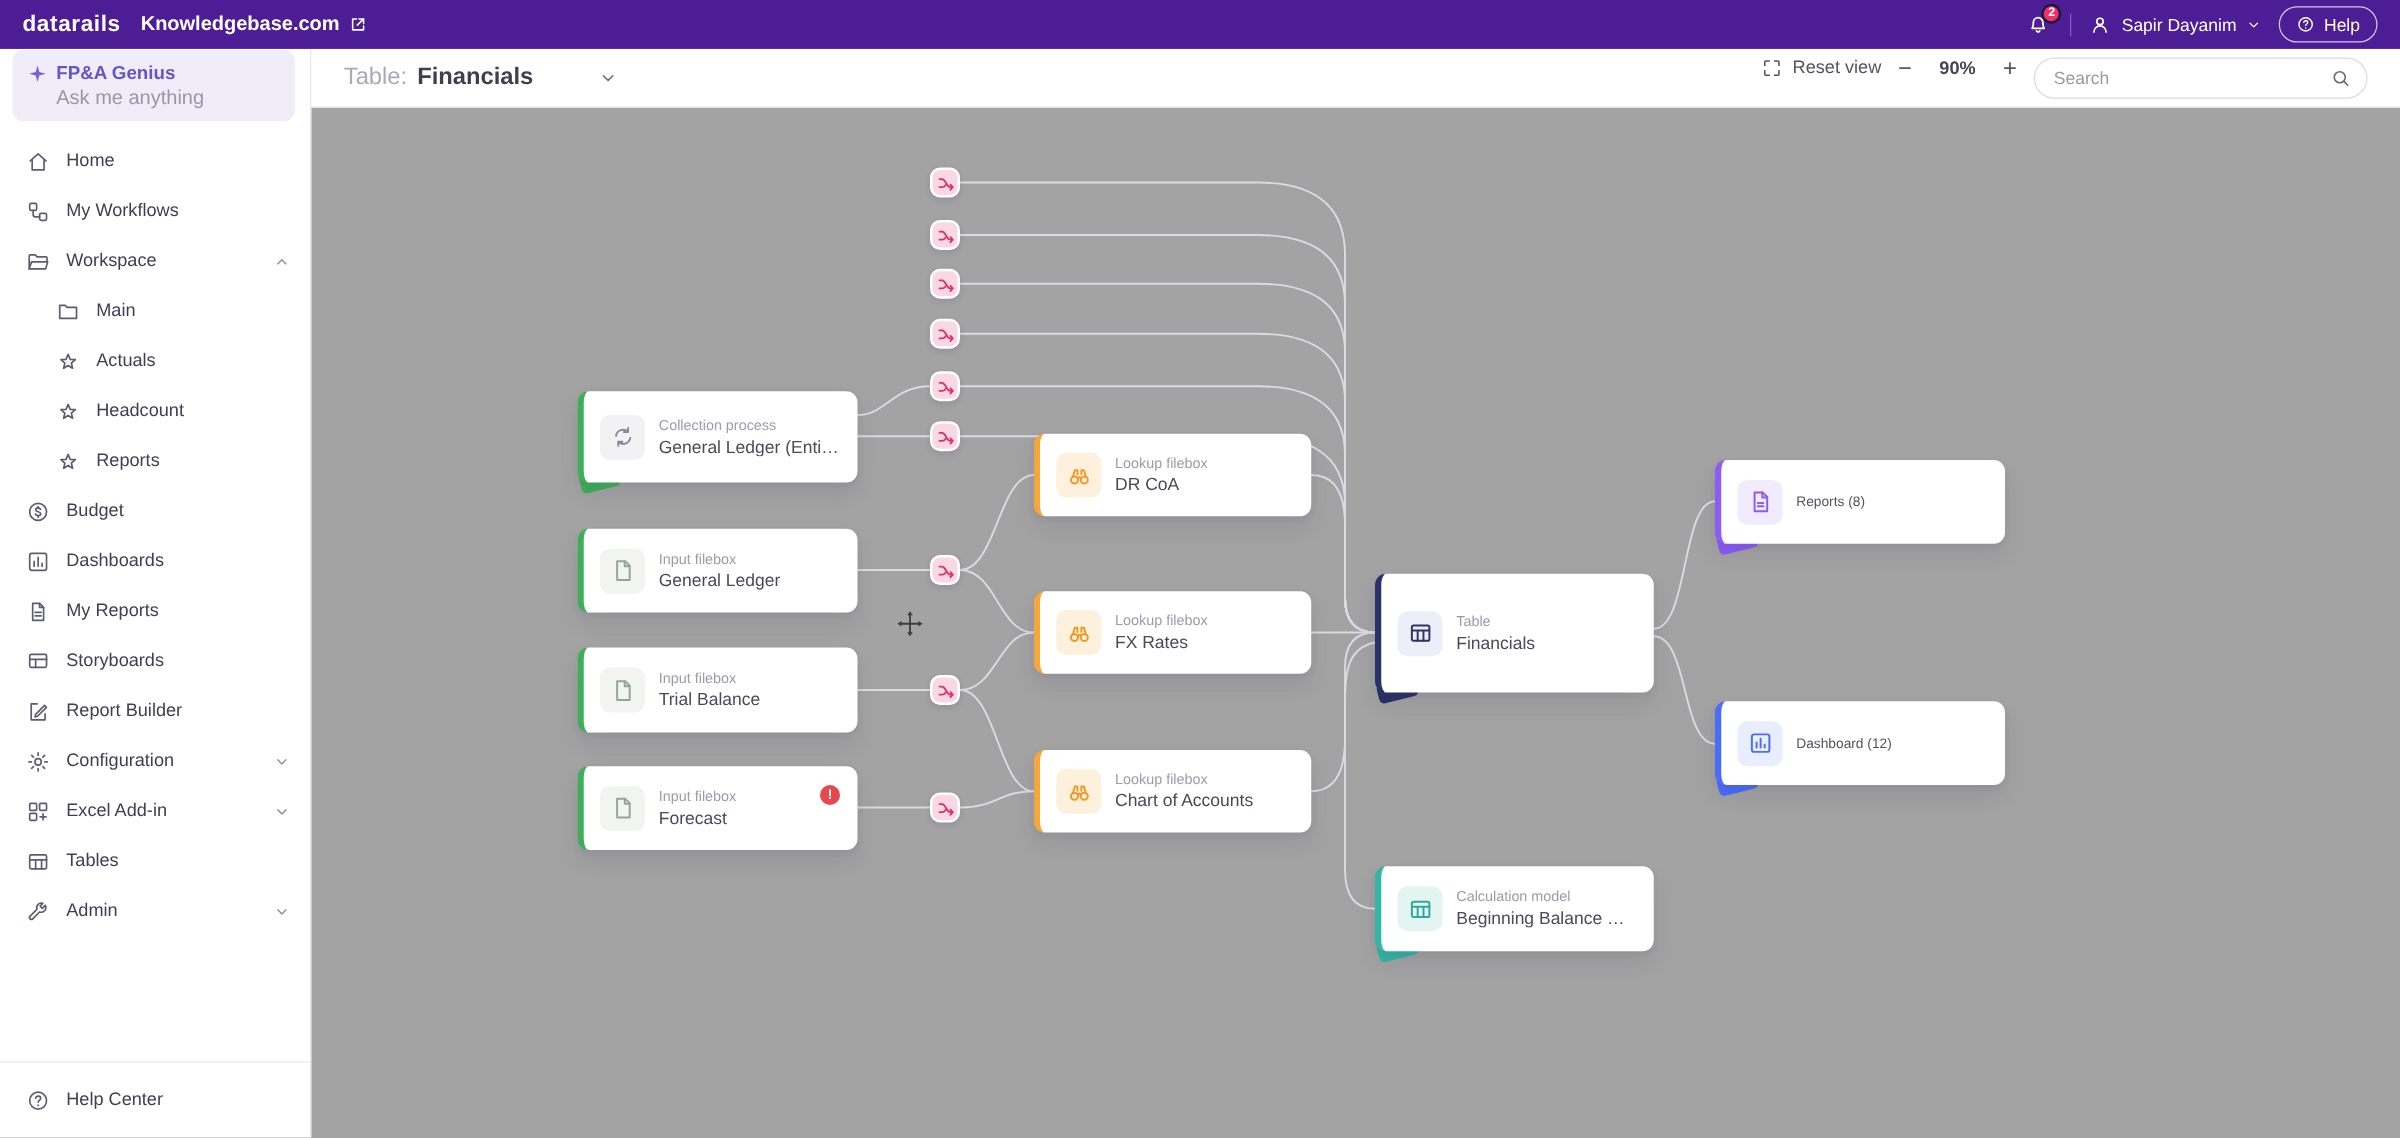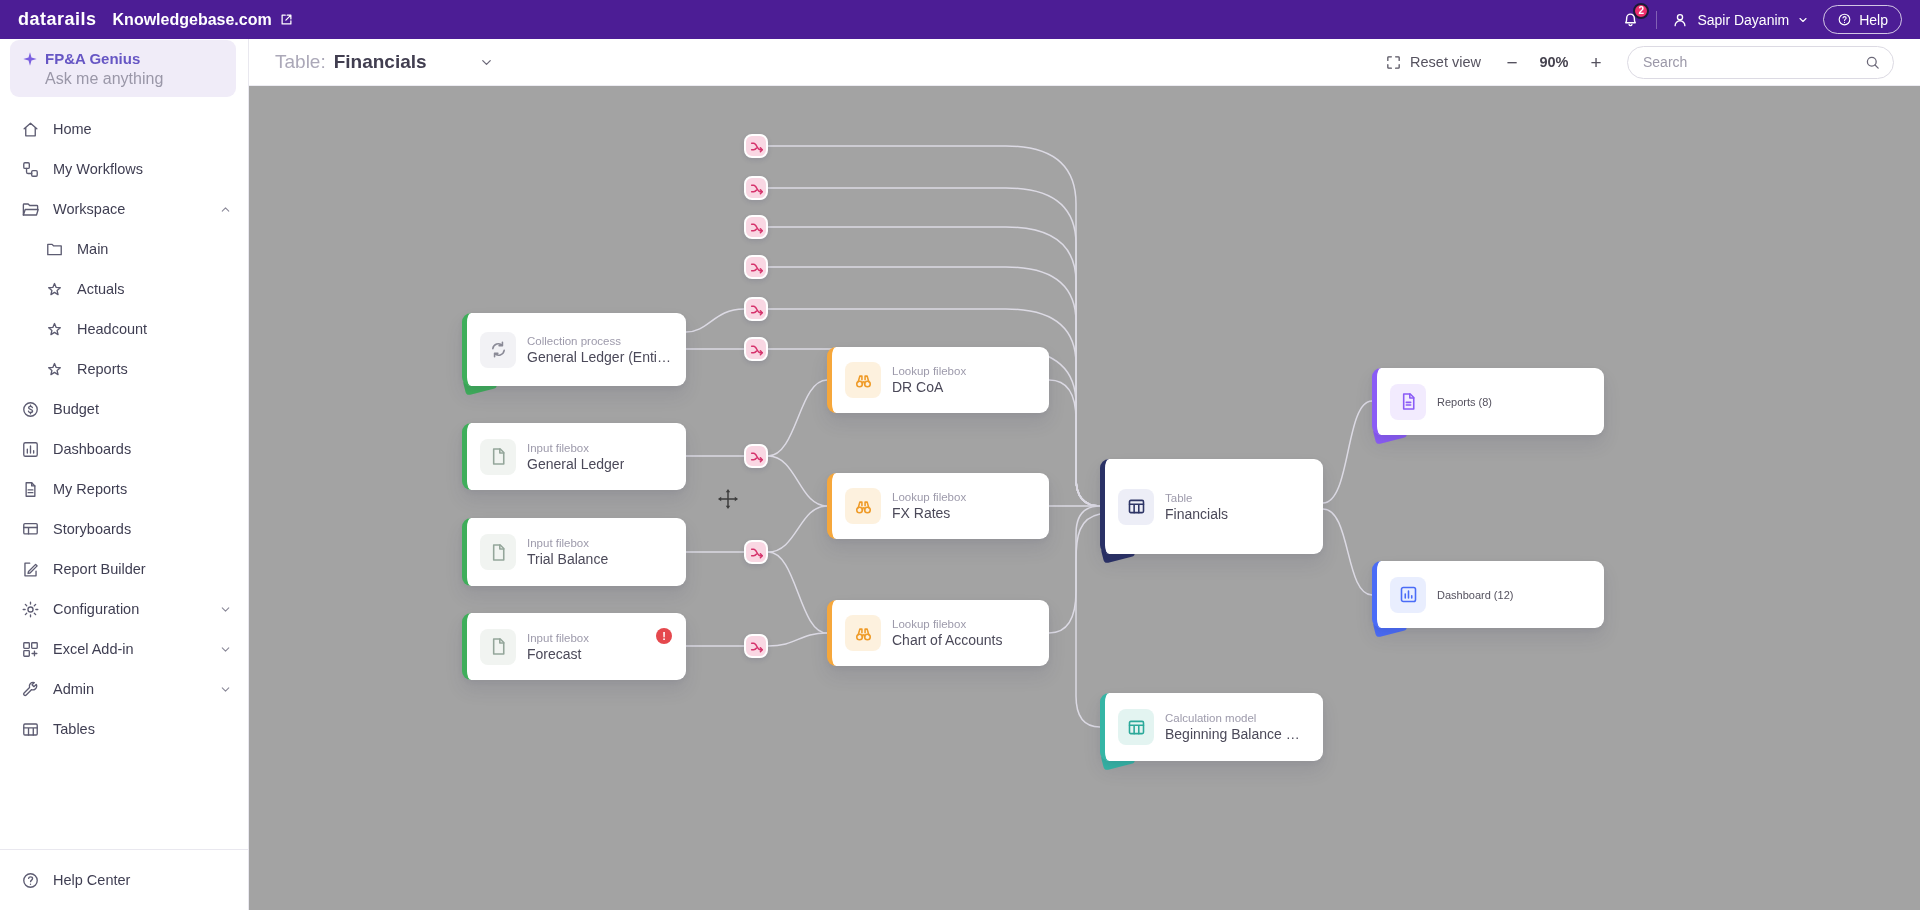--- a/index.html
+++ b/index.html
@@ -29,21 +29,21 @@
   .nav-icon { width:19px; height:19px; color:#5d5c72; display:inline-flex; flex:0 0 auto; }
   .nav-chev { margin-left:auto; width:13px; height:13px; color:#8a8898; display:inline-flex; }
   .side-spacer { flex:1; }
   .side-footer { border-top:1px solid #e9e8ef; padding:10px 0; }
 
   
   .toolbar { position:fixed; left:249px; top:39px; width:1671px; height:47px; background:#fff; border-bottom:1px solid #edecf2; display:flex; align-items:center; padding:0 26px; z-index:30; }
   .tb-table-label { font-size:19px; color:#aba8b8; }
   .tb-table-value { font-size:19px; color:#413e50; font-weight:600; margin-left:8px; }
   .tb-ddchev { width:15px; height:15px; color:#6b6878; margin-left:52px; display:inline-flex; cursor:pointer; }
-  .tb-right { margin-left:auto; display:flex; align-items:center; gap:20px; }
+  .tb-right { margin-left:auto; display:flex; align-items:flex-start; gap:8px; }
   .reset-view { display:flex; align-items:center; gap:8px; font-size:14.5px; color:#55525f; cursor:pointer; }
   .reset-view svg { width:17px; height:17px; }
   .zoom-group { display:flex; align-items:center; gap:12px; }
   .zoom-btn { font-size:19px; color:#55525f; background:none; border:none; cursor:pointer; width:22px; line-height:1; font-family:inherit; }
   .zoom-val { font-size:14.5px; font-weight:600; color:#46434f; min-width:38px; text-align:center; }
   .search-wrap { position:relative; }
   .search-input { width:267px; height:33px; border:1px solid #dcdae3; border-radius:17px; padding:0 38px 0 15px; font-size:14px; color:#413e50; outline:none; background:#fff; font-family:inherit; }
   .search-input::placeholder { color:#9b98a8; }
   .search-ic { position:absolute; right:13px; top:8px; width:17px; height:17px; color:#6b6878; }
 
@@ -279,38 +279,38 @@
       <span class="nav-label">Excel Add-in</span>
       <span class="nav-chev">
           <svg viewBox="0 0 24 24" fill="none" stroke="currentColor" stroke-width="2" stroke-linecap="round" stroke-linejoin="round">
             <path d="M6 9l6 6 6-6"></path>
           </svg>
         </span>
     </div>
     <div class="nav-item">
       <span class="nav-icon">
           <svg viewBox="0 0 24 24" fill="none" stroke="currentColor" stroke-width="1.7" stroke-linecap="round" stroke-linejoin="round">
+            <rect x="3.5" y="5" width="17" height="14" rx="1.5"></rect>
+            <path d="M3.5 10h17M9.5 10v9M15.5 10v9"></path>
+          </svg>
+        </span>
+      <span class="nav-label">Tables</span>
+    </div>
+    <div class="nav-item">
+      <span class="nav-icon">
+          <svg viewBox="0 0 24 24" fill="none" stroke="currentColor" stroke-width="1.7" stroke-linecap="round" stroke-linejoin="round">
             <path d="M19.9 7.6a4.8 4.8 0 0 1-6.4 4.5l-6.9 6.9a1.9 1.9 0 0 1-2.7-2.7l6.9-6.9a4.8 4.8 0 0 1 6-6.1L14 6.1l2.3 2.3 2.9-2.9c.4.6.6 1.3.7 2.1z"></path>
           </svg>
         </span>
       <span class="nav-label">Admin</span>
       <span class="nav-chev">
           <svg viewBox="0 0 24 24" fill="none" stroke="currentColor" stroke-width="2" stroke-linecap="round" stroke-linejoin="round">
             <path d="M6 9l6 6 6-6"></path>
           </svg>
         </span>
-    </div>
-    <div class="nav-item">
-      <span class="nav-icon">
-          <svg viewBox="0 0 24 24" fill="none" stroke="currentColor" stroke-width="1.7" stroke-linecap="round" stroke-linejoin="round">
-            <rect x="3.5" y="5" width="17" height="14" rx="1.5"></rect>
-            <path d="M3.5 10h17M9.5 10v9M15.5 10v9"></path>
-          </svg>
-        </span>
-      <span class="nav-label">Tables</span>
     </div>
   </div>
 
   <div class="side-spacer"></div>
   <div class="side-footer">
     <div class="nav-item">
       <span class="nav-icon">
           <svg viewBox="0 0 24 24" fill="none" stroke="currentColor" stroke-width="1.7" stroke-linecap="round">
             <circle cx="12" cy="12" r="8.5"></circle>
             <path d="M9.6 9.4c.2-1.2 1.2-2 2.5-2 1.4 0 2.5.9 2.5 2.2 0 1-.6 1.6-1.5 2.2-.7.5-1 .9-1 1.7"></path>

